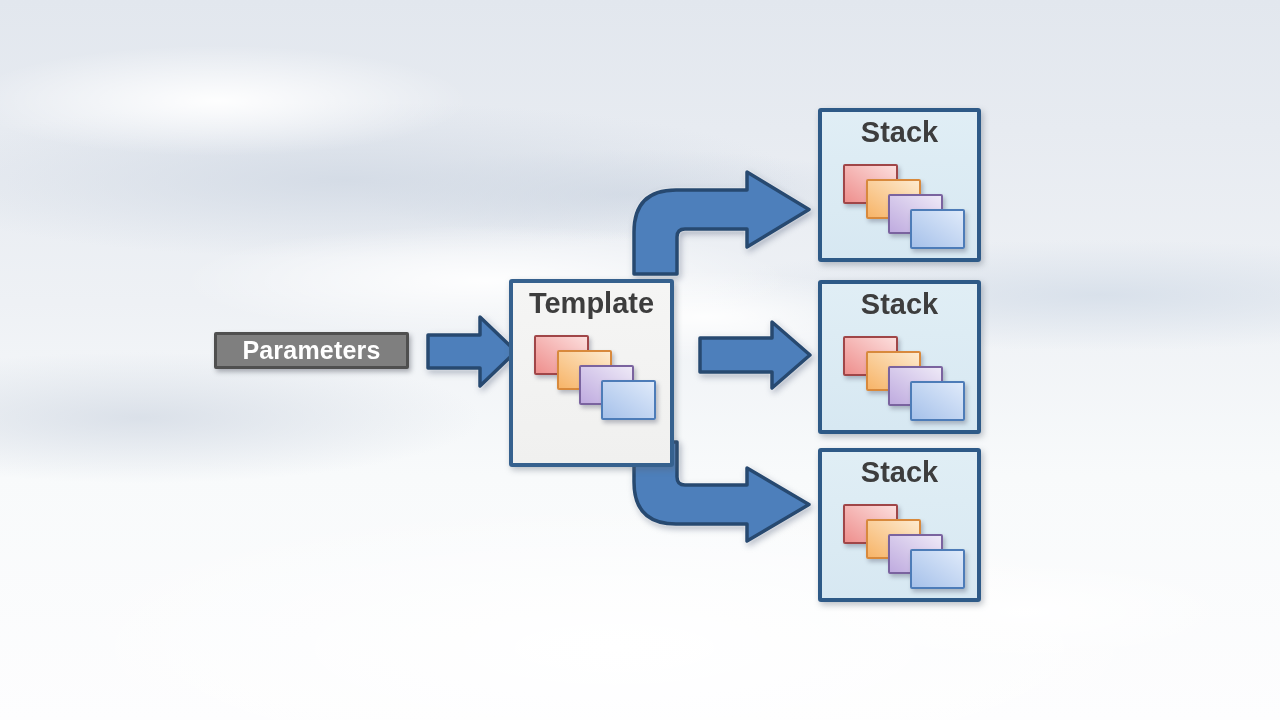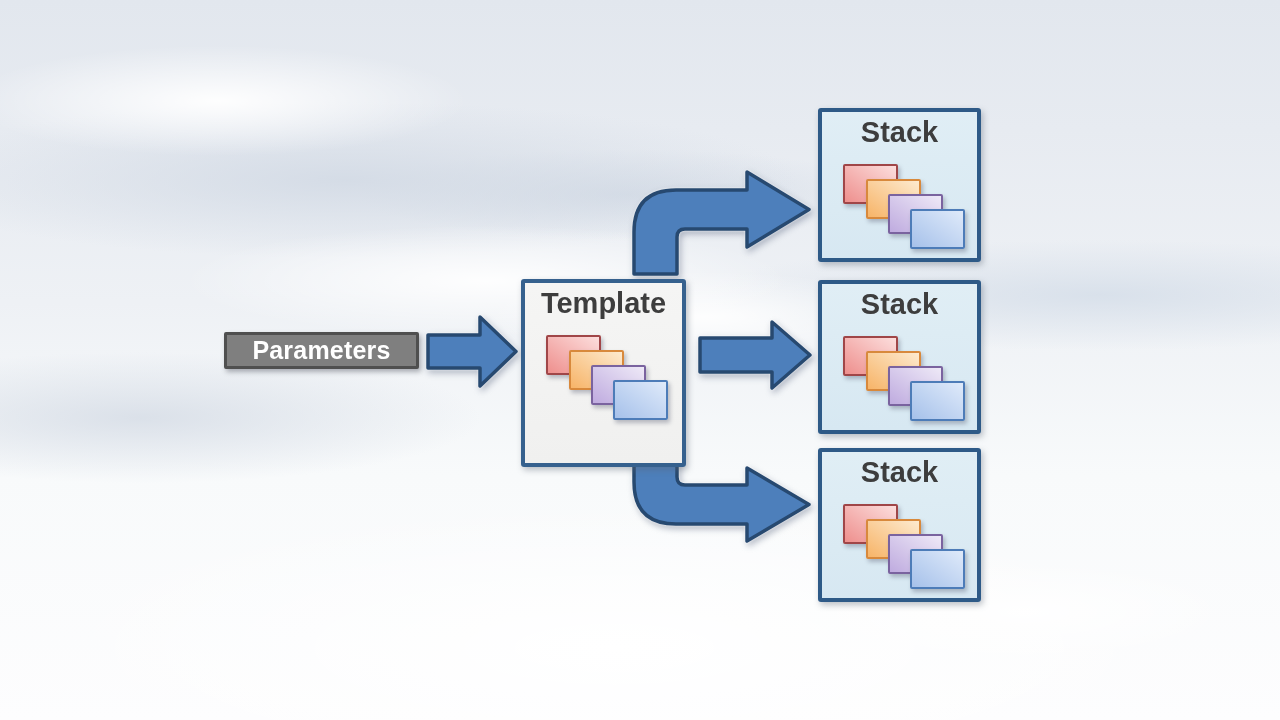--- a/index.html
+++ b/index.html
@@ -24,38 +24,38 @@
   }
   .arrows{position:absolute;left:0;top:0;pointer-events:none;}
   .arrow{
     fill:var(--arrow-fill,#4d7fbb);
     stroke:var(--arrow-stroke,#274970);
     stroke-width:3.5;stroke-linejoin:round;
     filter:drop-shadow(0 0 1px rgba(255,255,255,0.9)) drop-shadow(2px 3px 3px rgba(100,110,135,0.45));
   }
   
   .param-box{
-    position:absolute;left:224px;top:332px;width:195px;height:37px;
+    position:absolute;left:214px;top:332px;width:195px;height:37px;
     box-sizing:border-box;border:3px solid var(--parameters-border,#4f4f4f);
     background:var(--parameters-fill,#7f7f7f);
     border-radius:2px;
     display:flex;align-items:center;justify-content:center;
     box-shadow:2px 3px 5px rgba(80,85,95,0.45);
   }
   .param-label{
     color:var(--parameters-text,#fff);
     font-size:25px;font-weight:700;letter-spacing:0.2px;
   }
   
   .node{
     position:absolute;box-sizing:border-box;border-radius:3px;
     box-shadow:2px 3px 6px rgba(90,100,115,0.4);
   }
   .node.template{
-    left:521px;top:279px;width:165px;height:188px;
+    left:509px;top:279px;width:165px;height:188px;
     background:linear-gradient(180deg,#f5f5f4,var(--template-fill,#f0f0ef));
     border:4px solid var(--template-border,#36618e);
   }
   .node.stack{
     left:818px;width:163px;height:154px;
     background:linear-gradient(180deg,#e0eef5,var(--stack-fill,#d7e8f2));
     border:4px solid var(--stack-border,#2e5a87);
   }
   .node.stack1{top:108px;}
   .node.stack2{top:280px;}

